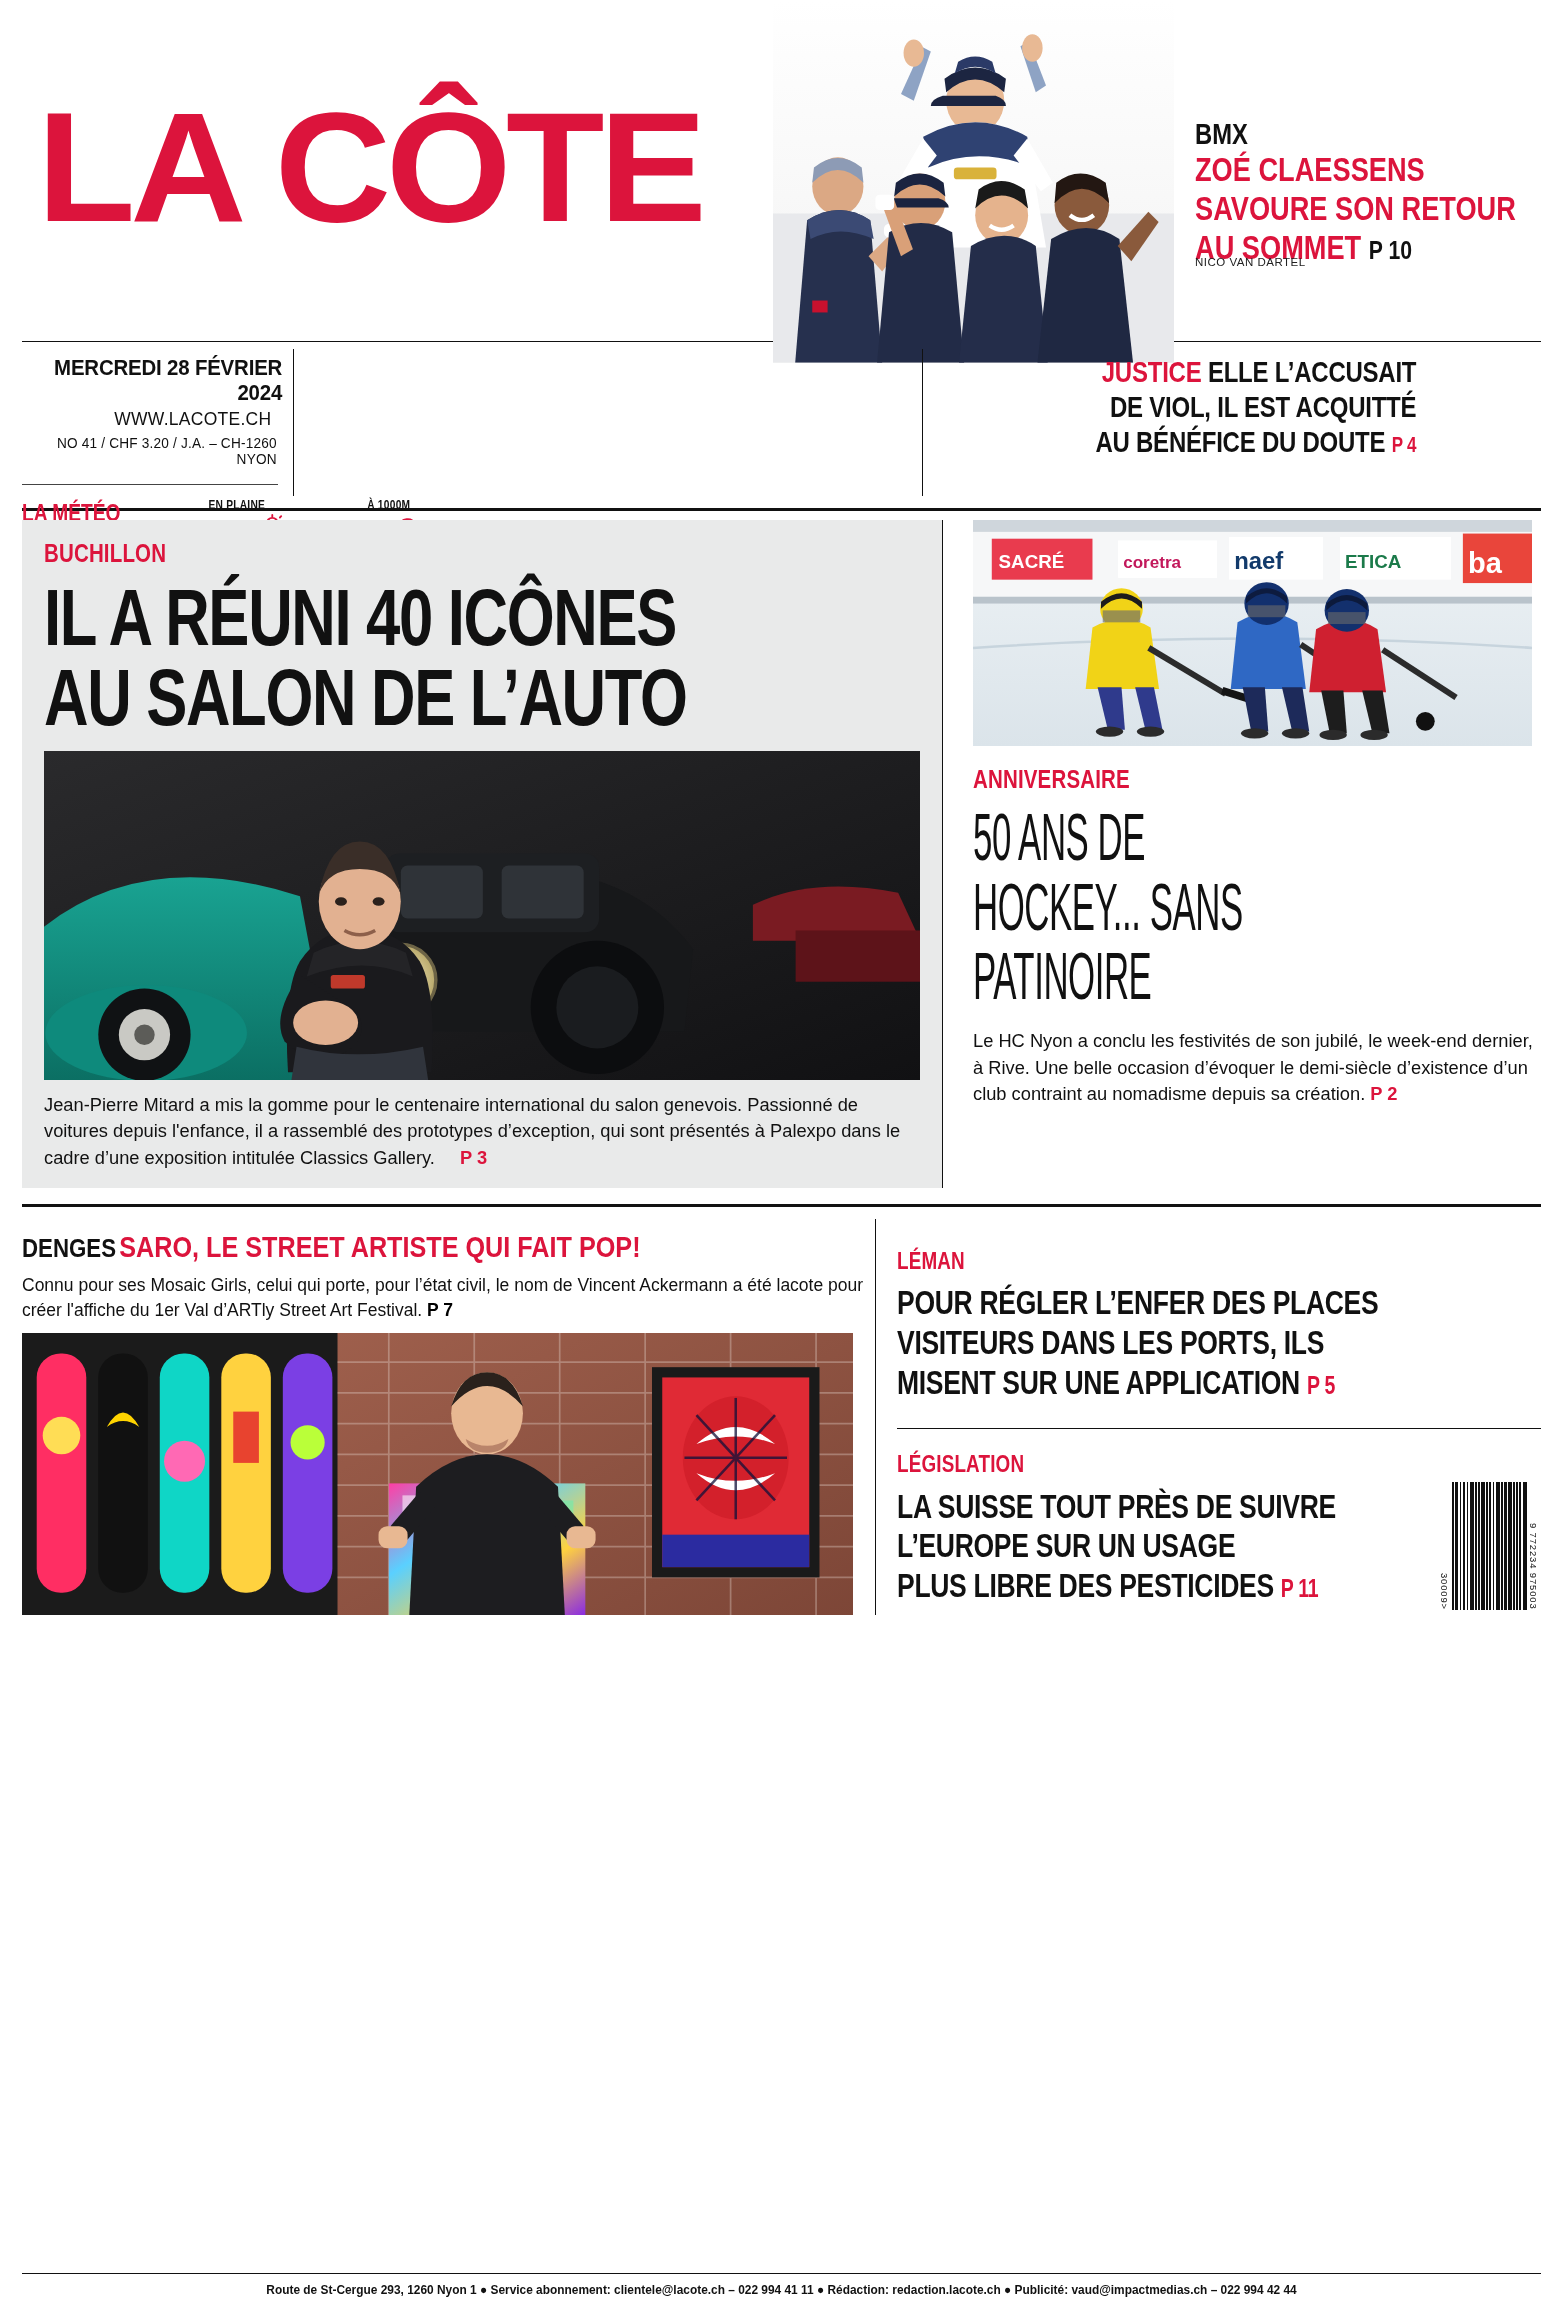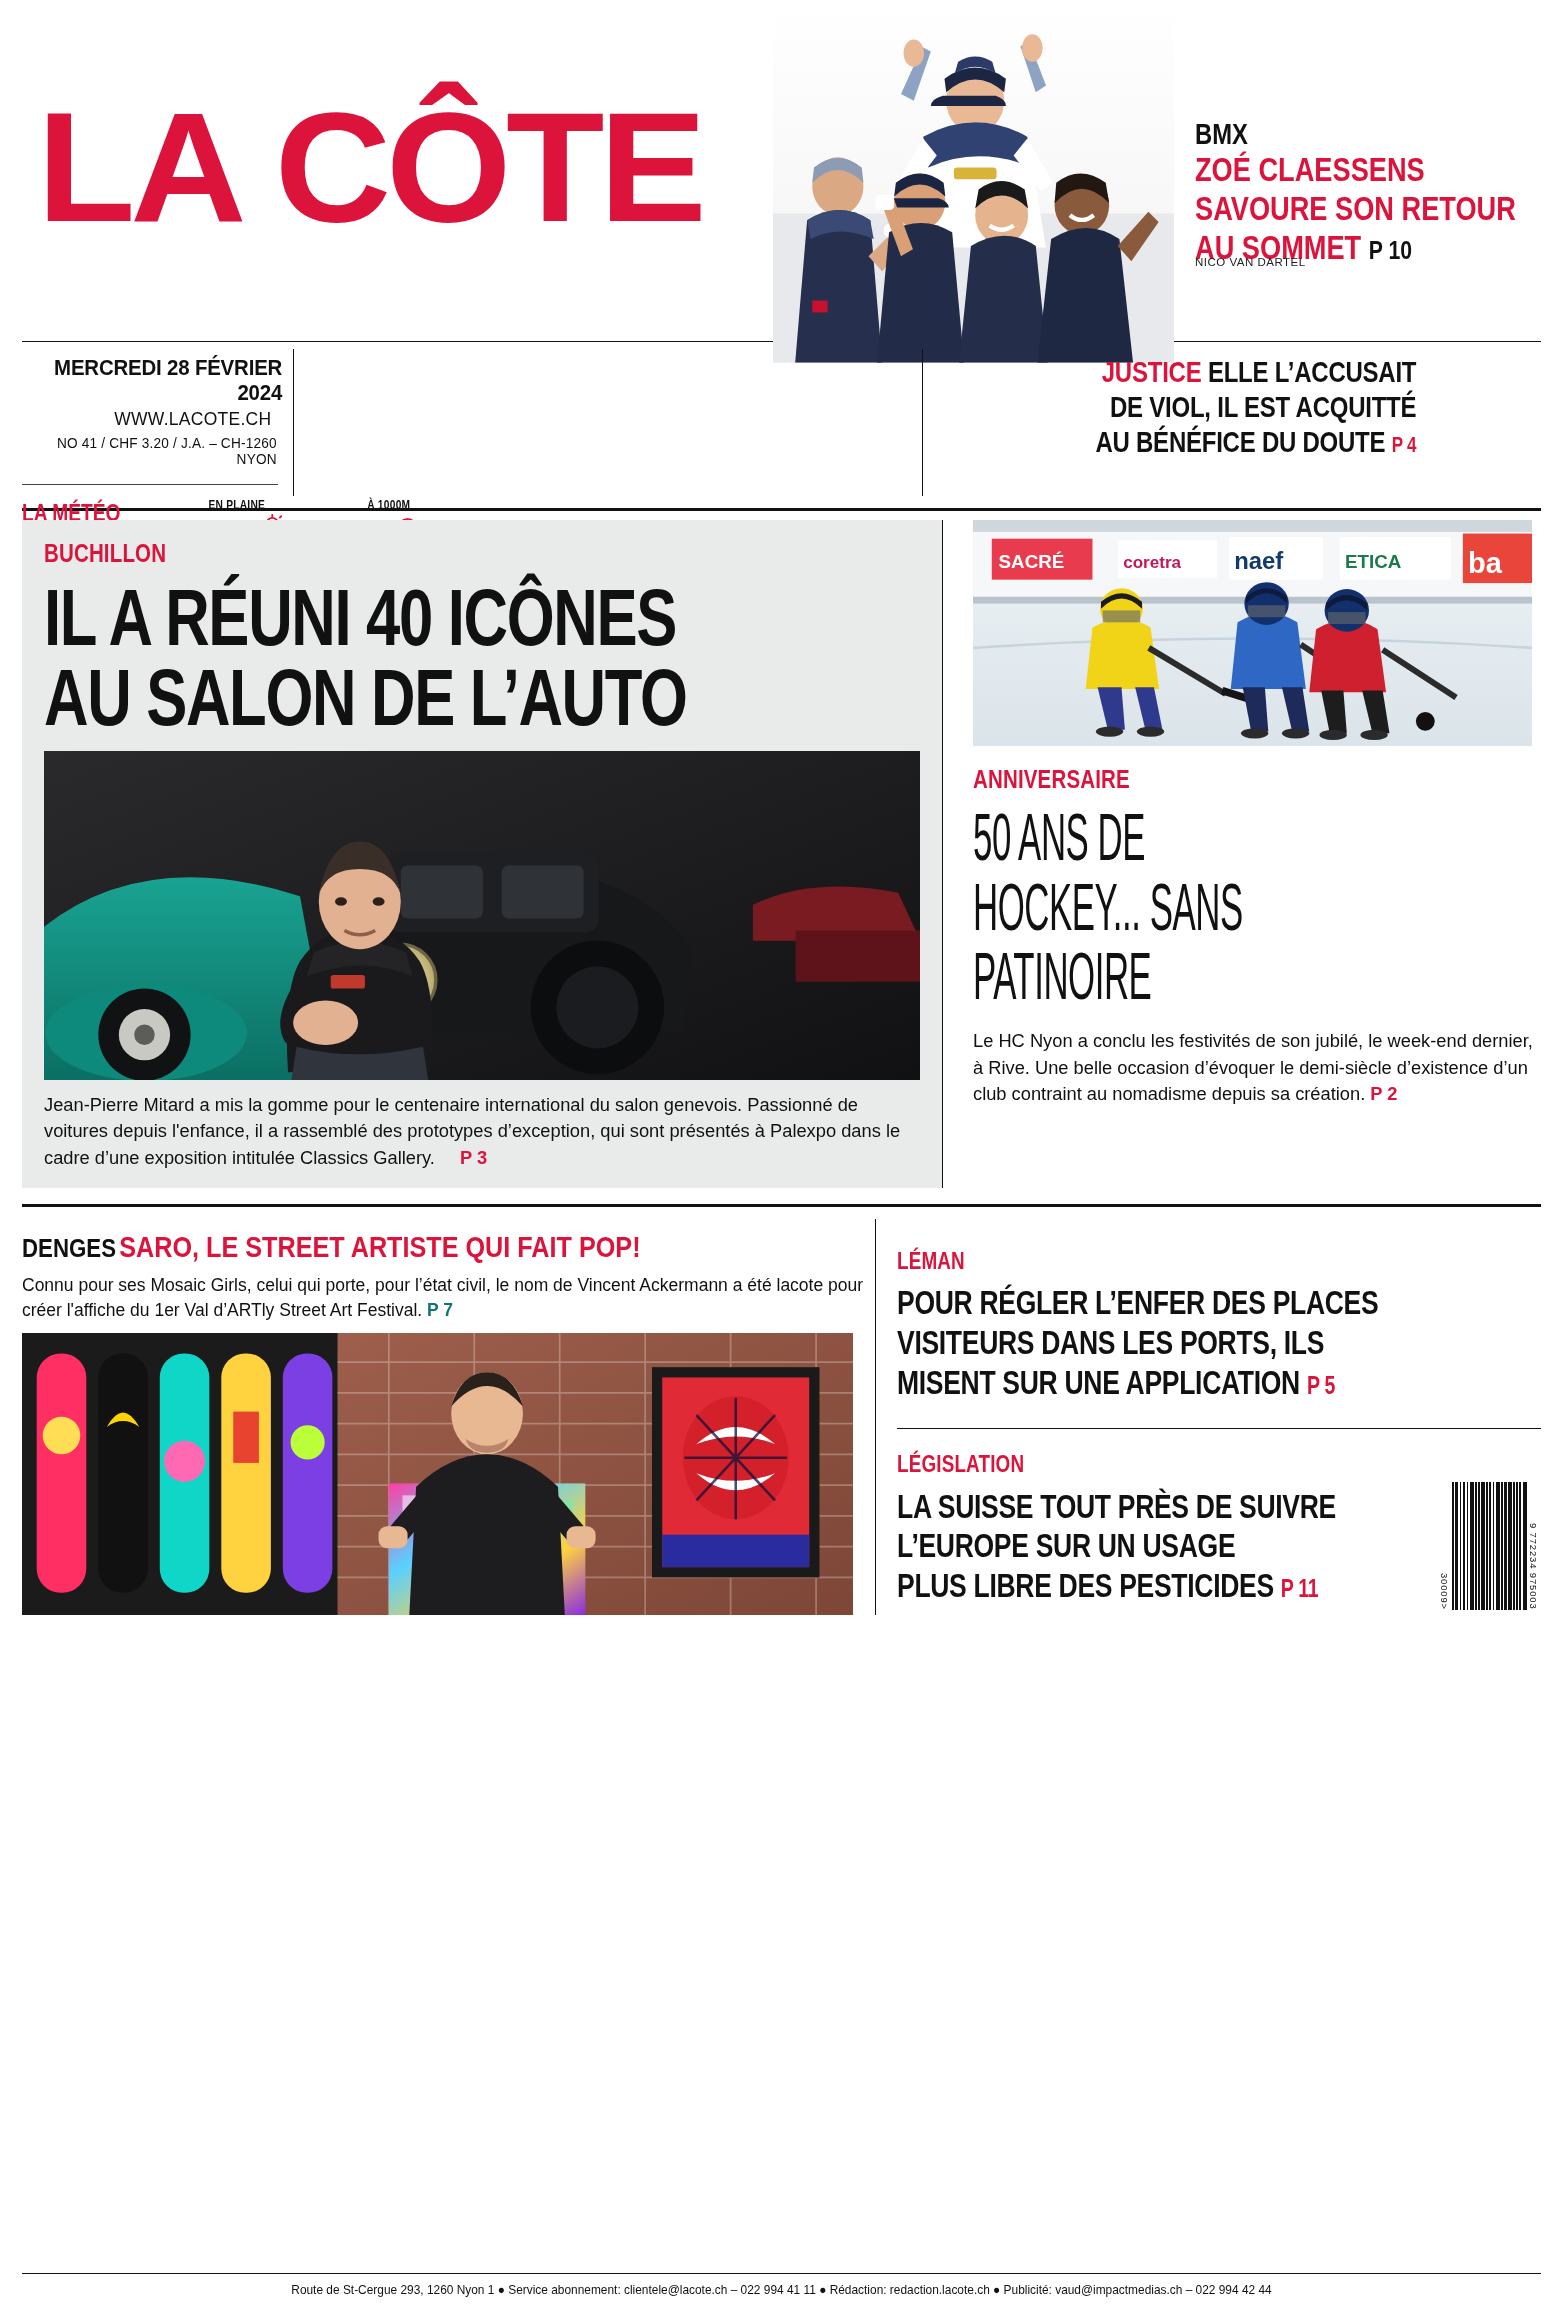--- a/index.html
+++ b/index.html
@@ -135,38 +135,38 @@
   .bottomgrid { display:flex; margin-top:12px; }
   .bl { width:853px; position:relative; }
   .br { flex:1; padding-left:22px; position:relative; }
   .br .vdiv3 { position:absolute; left:0; top:0; bottom:0; width:1.3px; background:#111; }
 
   .denges-head { margin-top:12px; line-height:1.06; white-space:nowrap; }
   .denges-head .k { color:#111; font-weight:bold; font-size:26.5px; }
   .denges-head .t { color:#DC143C; font-weight:bold; font-size:30px; }
   .denges-scale { transform:scaleX(0.84); transform-origin:left center; }
   .denges-body { font-size:17.5px; line-height:1.42; color:#111; margin-top:10.2px; }
-  .denges-body .pageref { color:#0f766e; font-weight:bold; }
+  .denges-body .pageref { color:#000000; font-weight:bold; }
   .denges-photo { position:relative; height:282px; margin-top:10.2px; overflow:hidden; }
 
   .bkicker { color:#DC143C; font-weight:bold; font-size:23px; letter-spacing:0.2px;
     transform:scaleX(0.82); transform-origin:left center; }
   .btitle { font-weight:bold; color:#111; font-size:34px; line-height:1.17;
     letter-spacing:-0.4px; margin-top:8.5px;
     transform:scaleX(0.78); transform-origin:left top; white-space:nowrap; }
   .btitle .pageref { color:#DC143C; font-size:25px; }
   .bsep { border-top:1.3px solid #111; margin:25.6px 0 22px 0; }
 
   .barcode { position:absolute; right:0; bottom:5.1px; display:flex; align-items:flex-end; }
   .bc-num-v { writing-mode:vertical-rl; font-size:9.4px; letter-spacing:0.9px; color:#111; margin-right:1.7px; }
   .bc-bars { display:flex; align-items:flex-end; height:128px; }
   .bc-bars i { display:block; background:#111; margin-right:1.3px; width:1.7px; height:100%; }
 
   
-  .footer { position:absolute; left:22px; right:22px; bottom:22px; }
+  .footer { position:absolute; left:22px; right:22px; bottom:22px;font-weight:bold; }
   .footer-rule { border-top:1.3px solid #111; }
   .footer-text { text-align:center; font-size:12.8px; color:#111; padding-top:8.5px;
     transform:scaleX(0.93); }
   .dot { color:#111; }
 </style>
 </head>
 <body>
 
 <div class="page">
 

